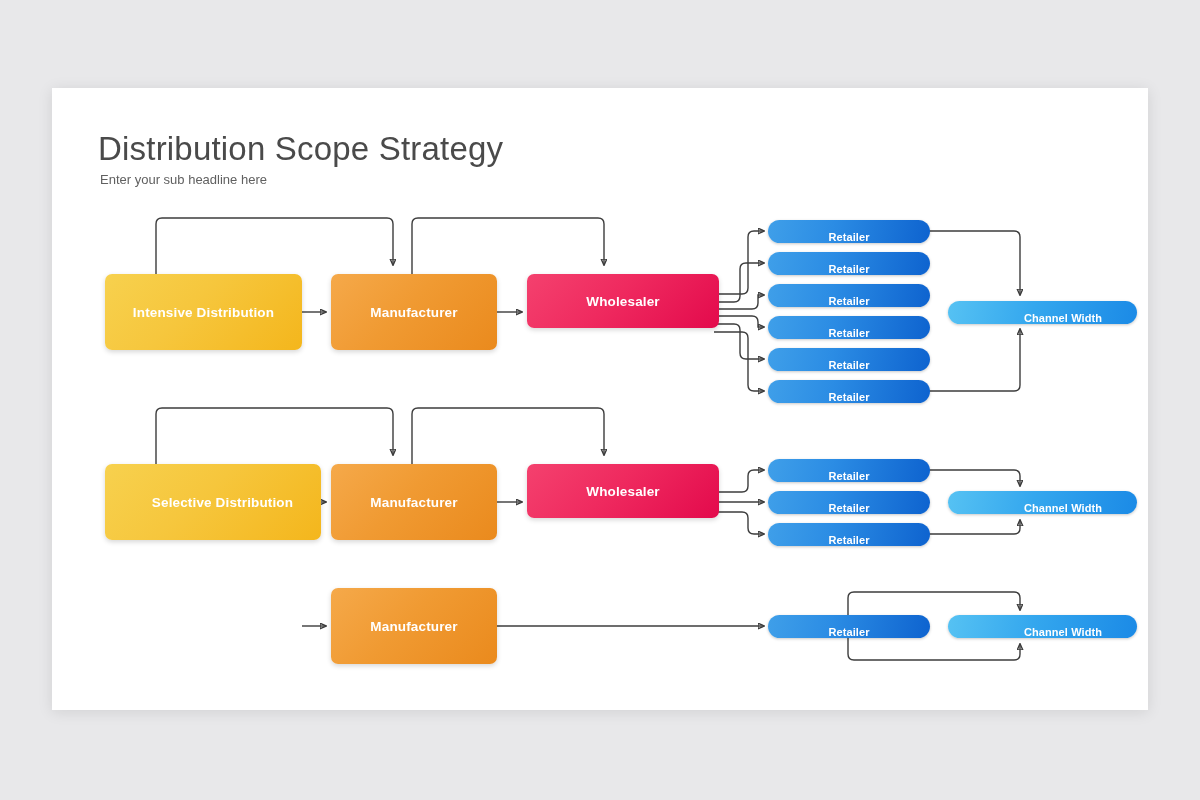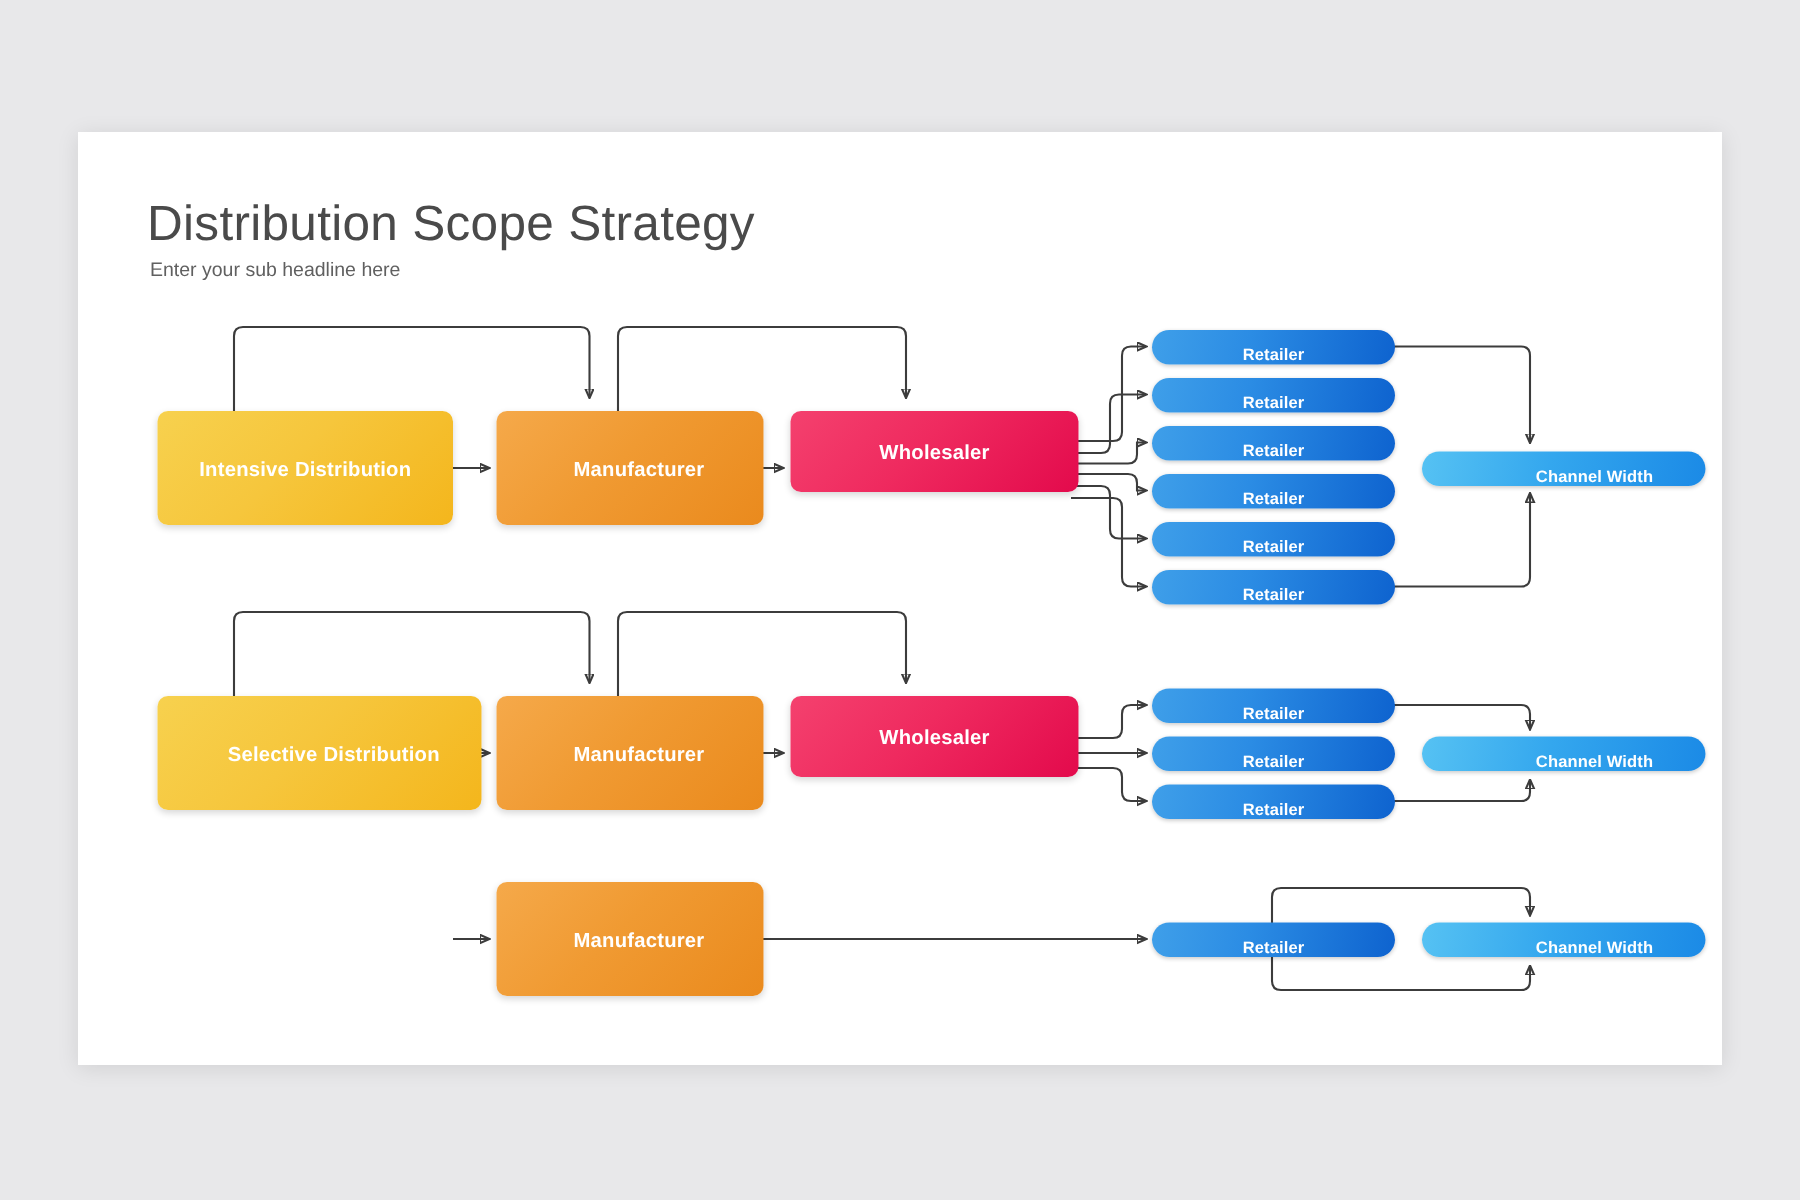--- a/index.html
+++ b/index.html
@@ -38,21 +38,20 @@
     letter-spacing:.15px;
     text-align:center;
   }
   .stage.scope{
     width:197px;height:76px;
     background:linear-gradient(135deg,#f7d14e 0%,#f6c63c 45%,#f4b61c 100%);
   }
   .stage.maker{
     width:166px;height:76px;
     background:linear-gradient(135deg,#f5a94a 0%,#f09a32 45%,#ea8a1d 100%);
-    padding-left:12px;
   }
   .stage.whole{
     width:192px;height:54px;
     background:linear-gradient(135deg,#f4416e 0%,#ef2a5f 45%,#e30a4c 100%);
   }
 
   
   .pill{
     position:absolute;
     height:23px;width:162px;

